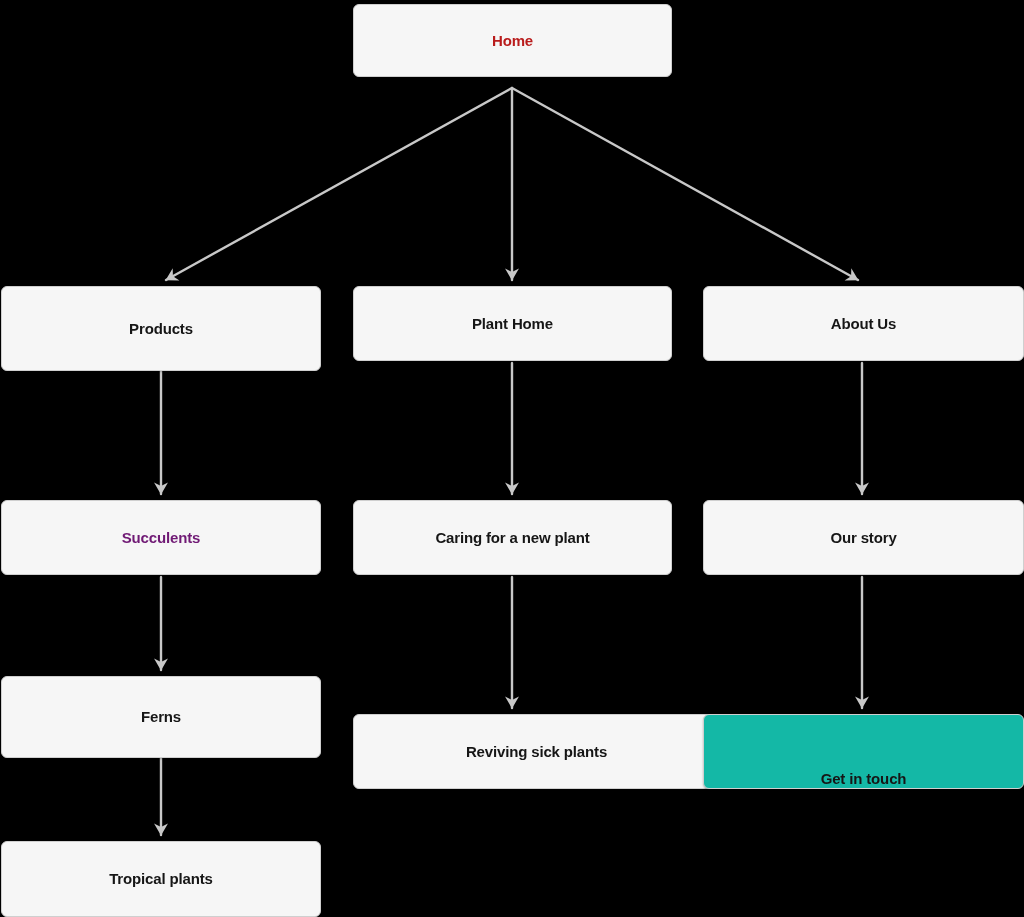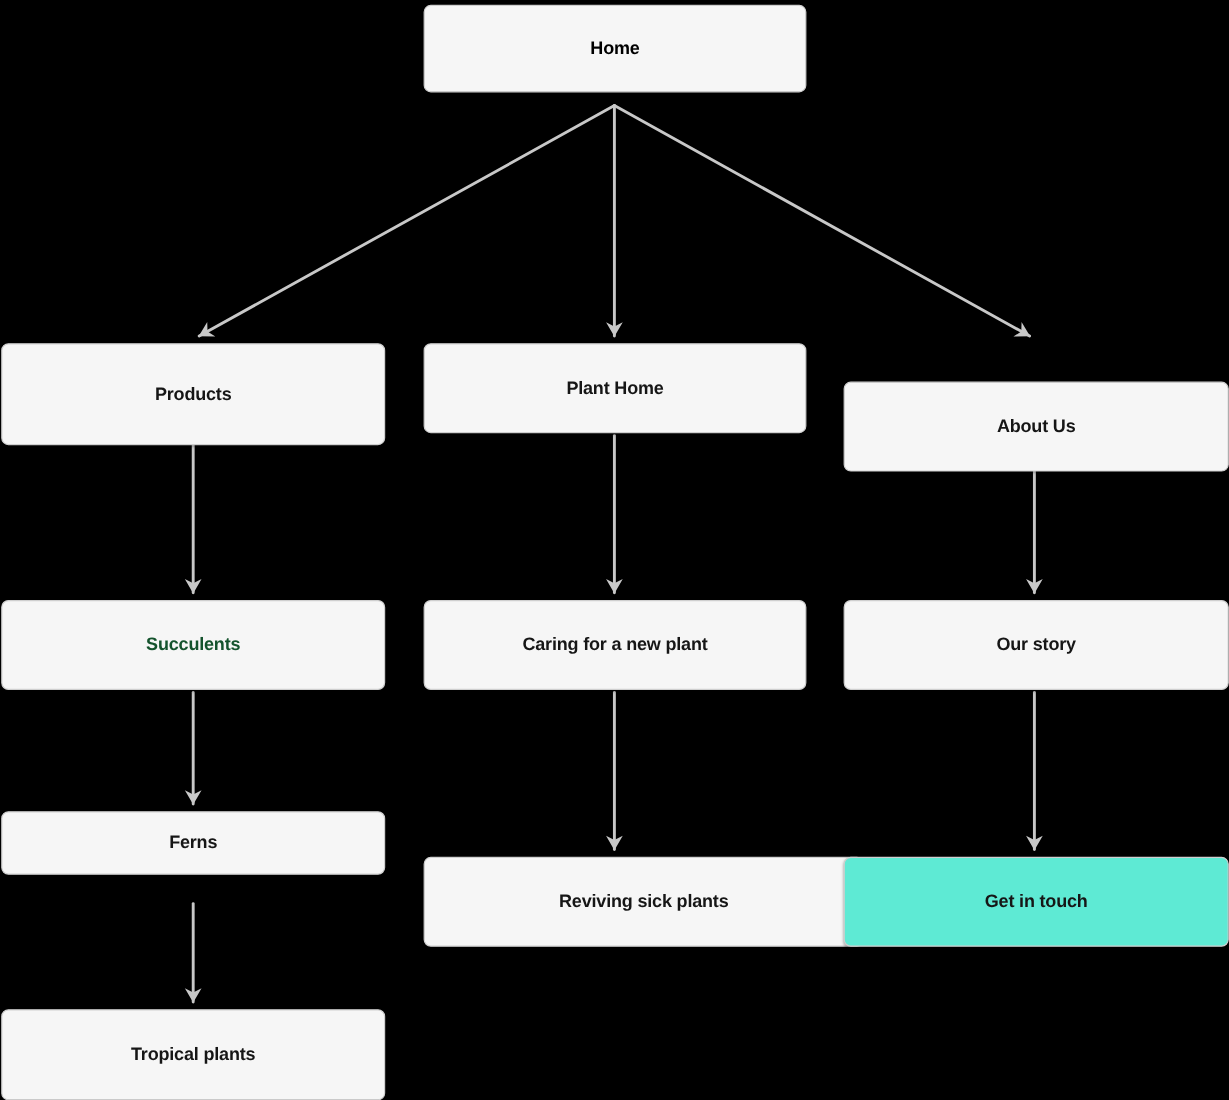--- a/index.html
+++ b/index.html
@@ -72,47 +72,47 @@
         <line x1="862" y1="363" x2="862" y2="494" stroke="#C8C8C8" stroke-width="2.4" stroke-linecap="round" marker-end="url(#arrowhead)"></line>
         <line x1="161" y1="577" x2="161" y2="670" stroke="#C8C8C8" stroke-width="2.4" stroke-linecap="round" marker-end="url(#arrowhead)"></line>
         <line x1="512" y1="577" x2="512" y2="708" stroke="#C8C8C8" stroke-width="2.4" stroke-linecap="round" marker-end="url(#arrowhead)"></line>
         <line x1="862" y1="577" x2="862" y2="708" stroke="#C8C8C8" stroke-width="2.4" stroke-linecap="round" marker-end="url(#arrowhead)"></line>
         <line x1="161" y1="753" x2="161" y2="835" stroke="#C8C8C8" stroke-width="2.4" stroke-linecap="round" marker-end="url(#arrowhead)"></line>
       </g>
   </svg>
 
   <div id="nodes-layer">
       <div class="node" style="left: 353px; top: 4px; width: 319px; height: 73px; background: rgb(246, 246, 246); border-color: rgb(207, 207, 207);">
-        <span class="node-label" style="color: #000000;">Home</span>
+        <span class="node-label" style="color: #b91c1c;">Home</span>
       </div>
       <div class="node" style="left: 1px; top: 286px; width: 320px; height: 85px; background: rgb(246, 246, 246); border-color: rgb(207, 207, 207);">
         <span class="node-label" style="color: rgb(22, 22, 22);">Products</span>
       </div>
       <div class="node" style="left: 353px; top: 286px; width: 319px; height: 75px; background: rgb(246, 246, 246); border-color: rgb(207, 207, 207);">
         <span class="node-label" style="color: rgb(22, 22, 22);">Plant Home</span>
       </div>
-      <div class="node" style="left: 703px; top: 286px; width: 321px; height: 75px; background: rgb(246, 246, 246); border-color: rgb(207, 207, 207); margin-top: 32px;">
+      <div class="node" style="left: 703px; top: 286px; width: 321px; height: 75px; background: rgb(246, 246, 246); border-color: rgb(207, 207, 207);">
         <span class="node-label" style="color: rgb(22, 22, 22);">About Us</span>
       </div>
       <div class="node" style="left: 1px; top: 500px; width: 320px; height: 75px; background: rgb(246, 246, 246); border-color: rgb(207, 207, 207);">
-        <span class="node-label" style="color: #14532d;">Succulents</span>
+        <span class="node-label" style="color: #701a75;">Succulents</span>
       </div>
       <div class="node" style="left: 353px; top: 500px; width: 319px; height: 75px; background: rgb(246, 246, 246); border-color: rgb(207, 207, 207);">
         <span class="node-label" style="color: rgb(22, 22, 22);">Caring for a new plant</span>
       </div>
       <div class="node" style="left: 703px; top: 500px; width: 321px; height: 75px; background: rgb(246, 246, 246); border-color: rgb(207, 207, 207);">
         <span class="node-label" style="color: rgb(22, 22, 22); text-align: center;">Our story</span>
       </div>
-      <div class="node" style="left: 1px; top: 676px; width: 320px; height: 53px; background: rgb(246, 246, 246); border-color: rgb(207, 207, 207);">
+      <div class="node" style="left: 1px; top: 676px; width: 320px; height: 82px; background: rgb(246, 246, 246); border-color: rgb(207, 207, 207);">
         <span class="node-label" style="color: rgb(22, 22, 22);">Ferns</span>
       </div>
       <div class="node" style="left: 353px; top: 714px; width: 367px; height: 75px; background: rgb(246, 246, 246); border-color: rgb(207, 207, 207);">
         <span class="node-label" style="color: rgb(22, 22, 22);">Reviving sick plants</span>
       </div>
-      <div class="node" style="left: 703px; top: 714px; width: 321px; height: 75px; background: #5eead4; border-color: rgb(207, 207, 207);">
+      <div class="node" style="left: 703px; top: 714px; width: 321px; height: 75px; background: #14b8a6; border-color: rgb(207, 207, 207); align-items: flex-end;">
         <span class="node-label" style="color: rgb(22, 22, 22);">Get in touch</span>
       </div>
       <div class="node" style="left: 1px; top: 841px; width: 320px; height: 76px; background: rgb(246, 246, 246); border-color: rgb(207, 207, 207);">
         <span class="node-label" style="color: rgb(22, 22, 22);">Tropical plants</span>
       </div>
     </div>
 
 </div>
 
 </body></html>

